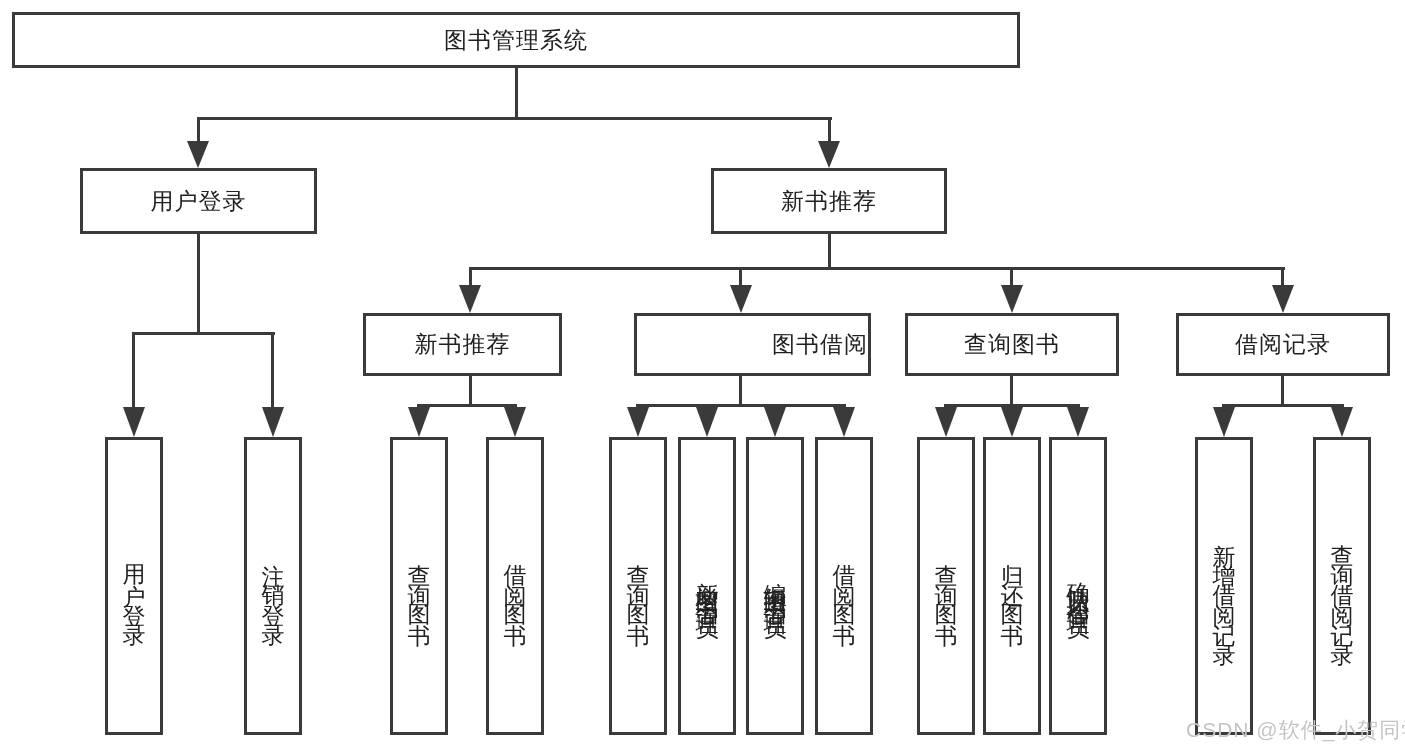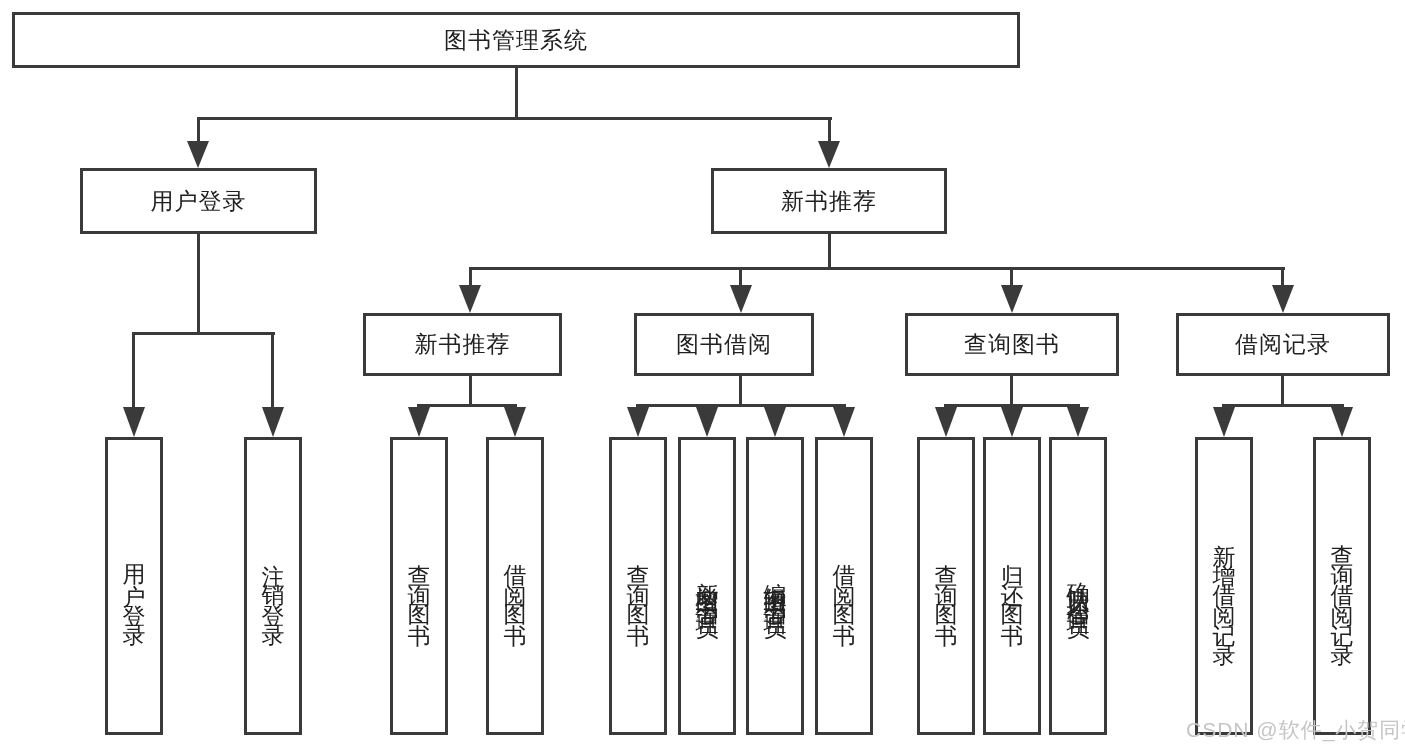--- a/index.html
+++ b/index.html
@@ -92,21 +92,21 @@
   <div class="vline" style="left:1010px;top:267px;height:20px;"></div>
   <div class="vline" style="left:1281px;top:267px;height:20px;"></div>
   <div class="arrow" style="left:459px;top:285px;border-top-width:28px;"></div>
   <div class="arrow" style="left:730px;top:285px;border-top-width:28px;"></div>
   <div class="arrow" style="left:1001px;top:285px;border-top-width:28px;"></div>
   <div class="arrow" style="left:1272px;top:285px;border-top-width:28px;"></div>
 
   <div class="box" style="left:363px;top:313px;width:199px;height:63px;">
     <span>新书推荐</span>
   </div>
-  <div class="box" style="left:634px;top:313px;width:180px;height:63px;">
+  <div class="box" style="left:634px;top:313px;width:237px;height:63px;justify-content:flex-end;">
     <span>图书借阅</span>
   </div>
   <div class="box" style="left:905px;top:313px;width:214px;height:63px;">
     <span>查询图书</span>
   </div>
   <div class="box" style="left:1176px;top:313px;width:214px;height:63px;">
     <span>借阅记录</span>
   </div>
 
   <div class="vline" style="left:469px;top:376px;height:31px;"></div>

